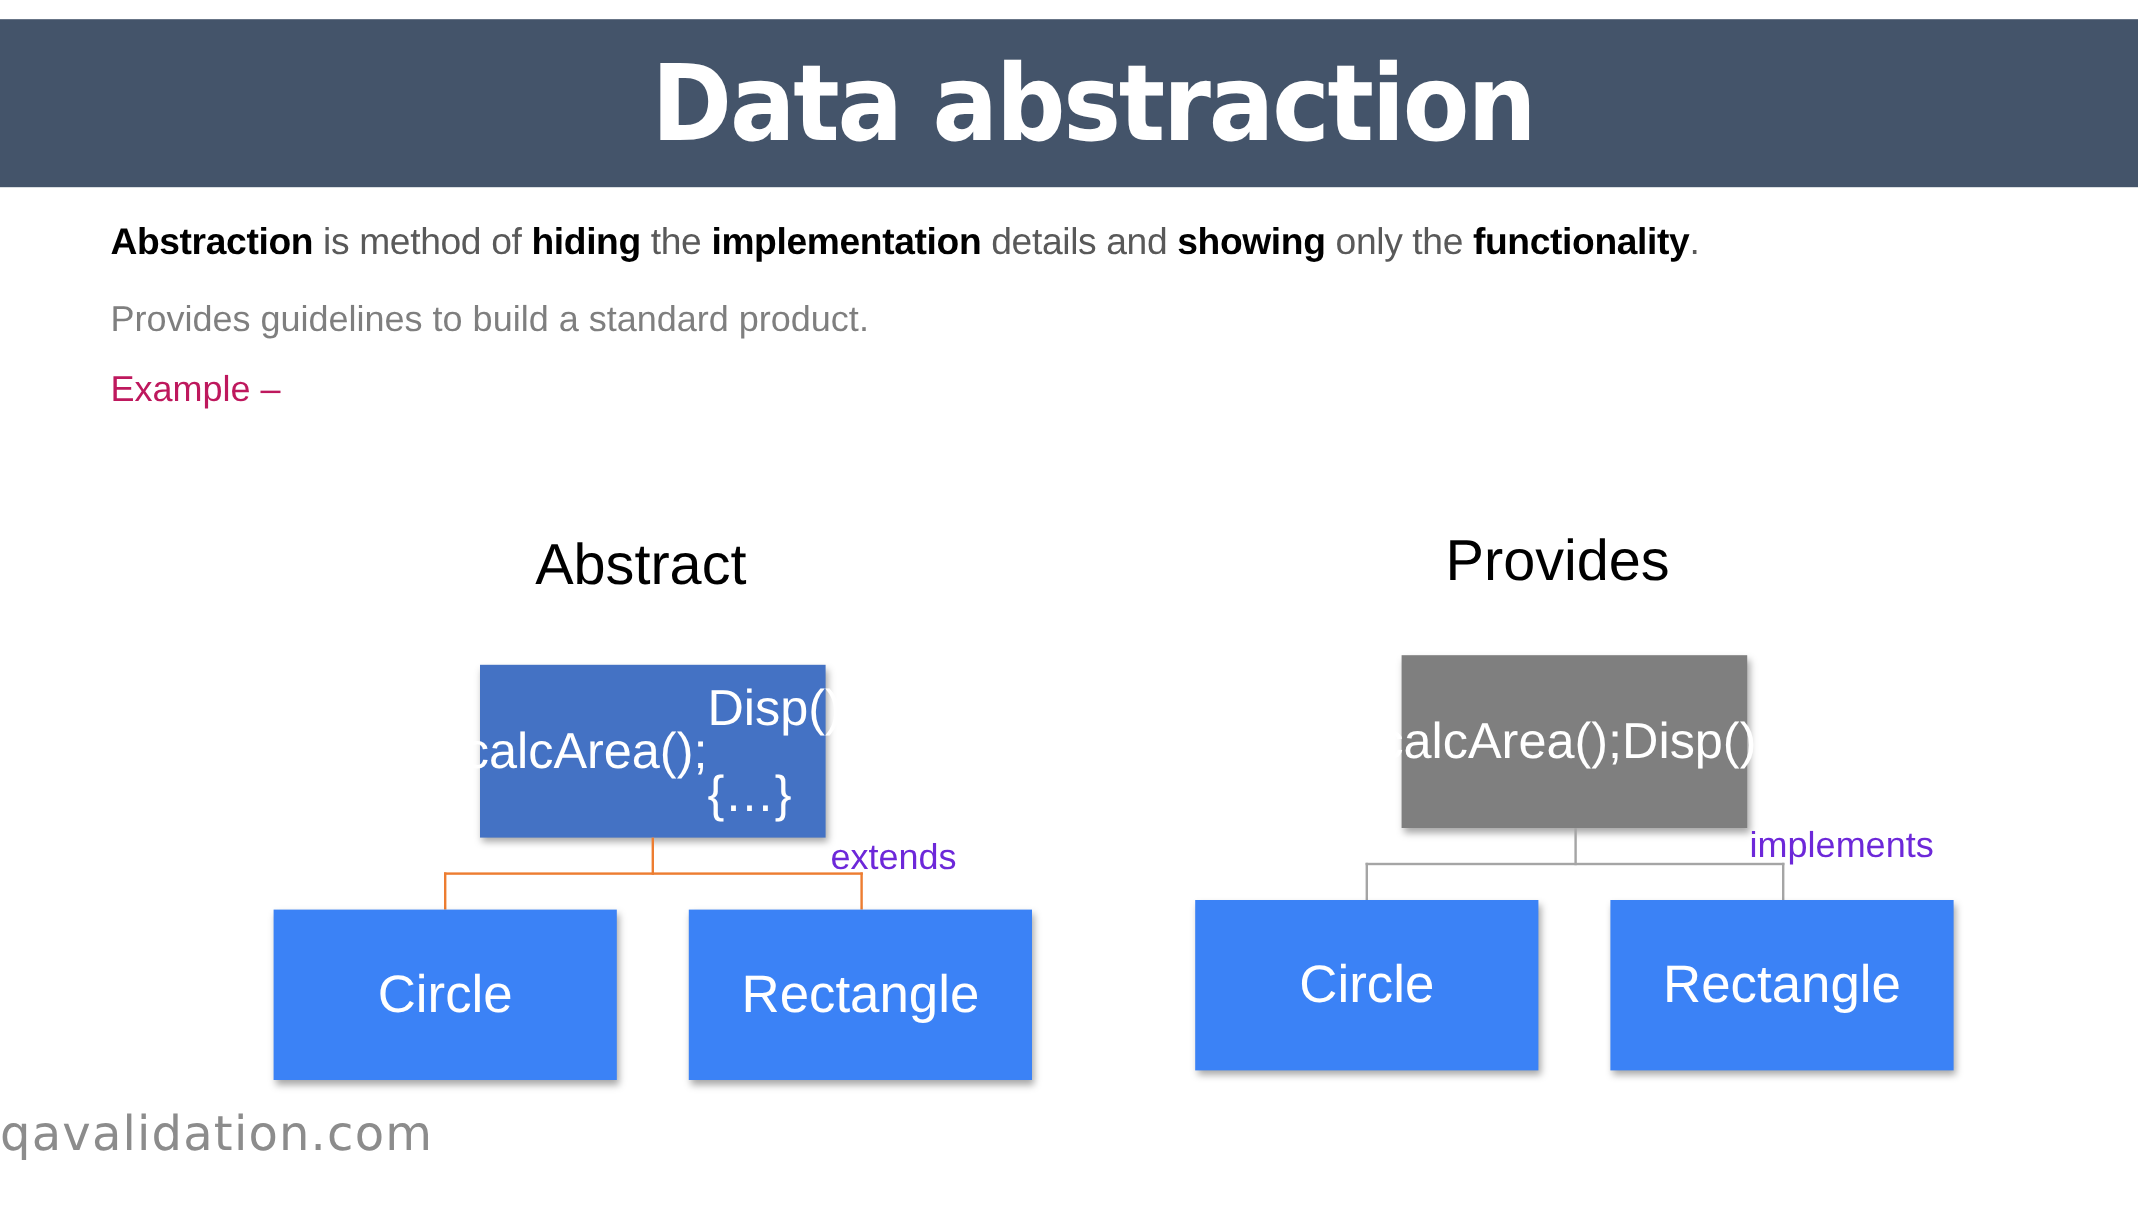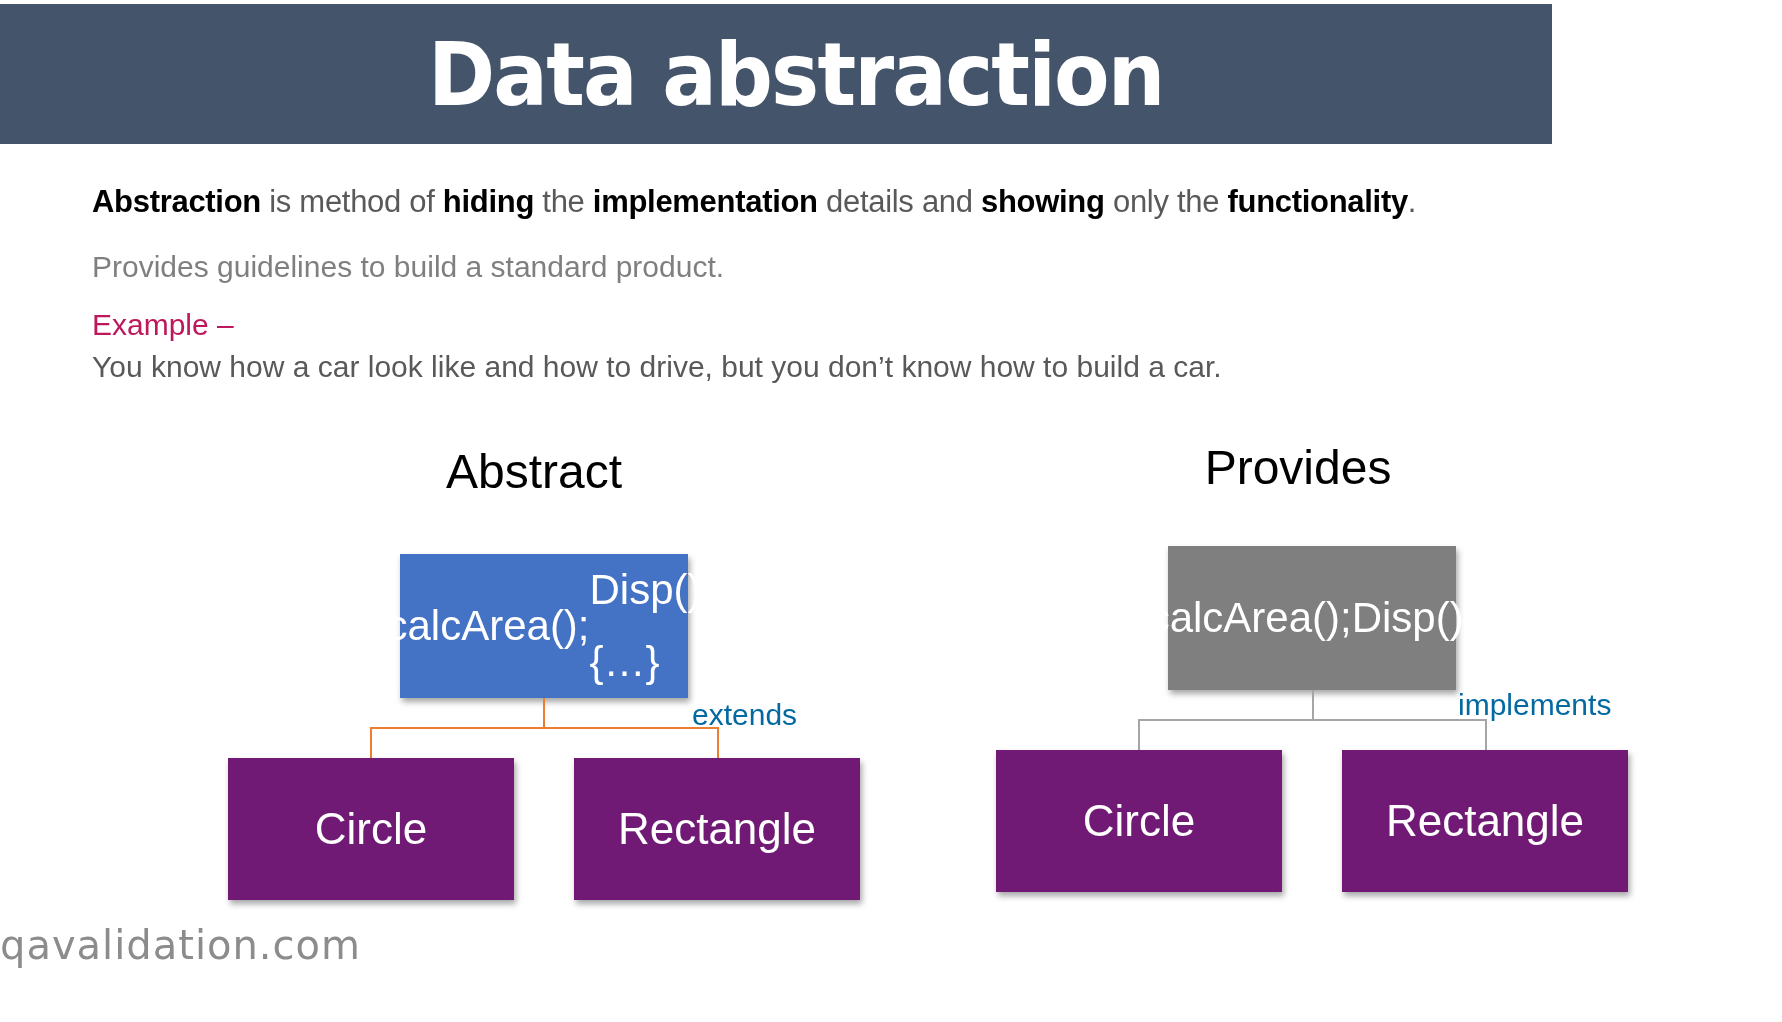--- a/index.html
+++ b/index.html
@@ -11,22 +11,22 @@
       font-family: "Liberation Sans", "DejaVu Sans", sans-serif;
     }
     .slide {
       position: relative;
       width: 1782px;
       height: 1022px;
       background: #ffffff;
     }
     .header {
       position: absolute;
-      left: 0; top: 4px;
-      width: 1552px;
+      left: 0; top: 16px;
+      width: 1782px;
       height: 140px;
       background: #44546a;
       display: flex;
       align-items: center;
       justify-content: center;
     }
     .header-title {
       color: #ffffff;
       font-family: "DejaVu Sans", sans-serif;
       font-weight: bold;
@@ -85,34 +85,34 @@
       width: 288px;
       height: 144px;
       font-size: 42px;
       line-height: 72px;
     }
     .box-abstract { background: #4472c4; }
     .box-interface { background: #7f7f7f; }
     .box-child {
       width: 286px;
       height: 142px;
-      background: #701a75;
+      background: #3b82f6;
       font-size: 44px;
     }
     .conn {
       position: absolute;
       background: #ed7d31;
     }
     .conn-gray { background: #a5a5a5; }
     .conn-h { height: 2px; }
     .conn-v { width: 2px; }
     .rel-label {
       position: absolute;
       font-size: 30px;
-      color: #0369a1;
+      color: #6d28d9;
       font-family: "Liberation Sans", sans-serif;
       white-space: nowrap;
     }
     .footer {
       position: absolute;
       left: 0;
       width: 1782px;
       top: 922px;
       text-align: left;
       font-size: 40px;
@@ -129,21 +129,20 @@
   <div class="header">
     <div class="header-title">Data abstraction</div>
   </div>
 
   <div class="line line-guide">Provides guidelines to build a standard product.</div>
 
   <div class="line line-def">
     <b>Abstraction</b><span> is method of </span><b>hiding</b><span> the </span><b>implementation</b><span> details and </span><b>showing</b><span> only the </span><b>functionality</b><span>.</span>
   </div>
   <div class="line line-example">Example –</div>
-  <div class="line line-car">You know how a car look like and how to drive, but you don’t know how to build a car.</div>
 
   <div>
     <div class="section-title" style="left:334px; top:444px;">Abstract</div>
 
     <div class="box box-parent box-abstract" style="left:400px; top:554px;">
       <div>calcArea();</div>
       <div>Disp() {…}</div>
     </div>
 
     <div class="conn conn-v" style="left:543px; top:698px; height:31px;"></div>

